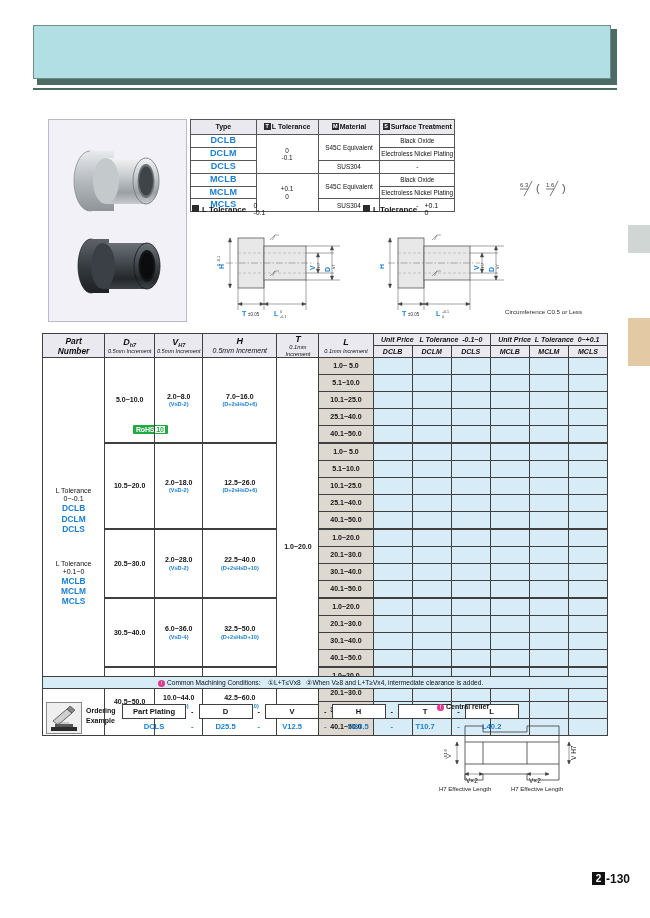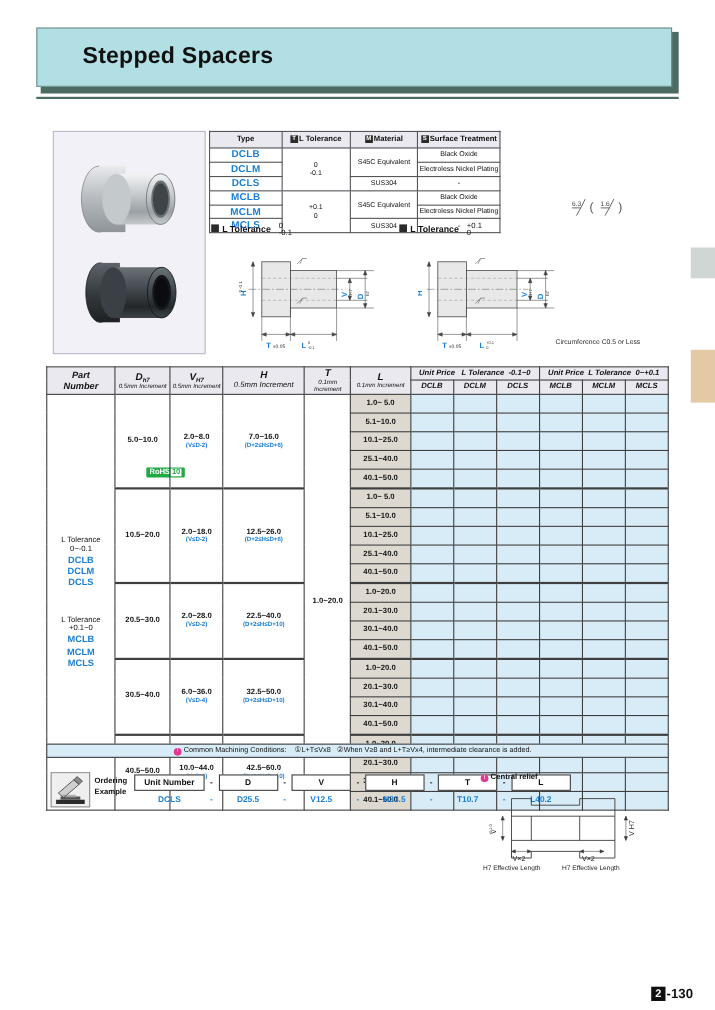--- a/index.html
+++ b/index.html
@@ -100,33 +100,32 @@
   .dash{color:#1a7fd4;font-weight:bold;}
   .dash-top{color:#111;font-weight:bold;}
 
   
   .relief{position:absolute;left:437px;top:703px;}
   .relief-title{font-size:7px;font-weight:bold;color:#111;margin-bottom:3px;}
   .relief-title .dot2{display:inline-block;width:7px;height:7px;border-radius:50%;
     background:#e2368f;color:#fff;font-size:5px;line-height:7px;text-align:center;margin-right:2px;}
 
   
-  .pgnum{position:absolute;right:20px;bottom:8px;font-size:12px;font-weight:bold;color:#111;}
+  .pgnum{position:absolute;right:20px;bottom:32px;font-size:12px;font-weight:bold;color:#111;}
   .pgnum .sq2{display:inline-block;background:#111;color:#fff;width:13px;height:13px;
     line-height:13px;text-align:center;font-size:10px;margin-right:1px;vertical-align:1px;}
 </style>
 </head>
 <body>
 
 <div class="page">
 
   <div class="banner-wrap">
     <div class="banner-shadow"></div>
     <div class="banner"></div>
-    <div class="banner-title">Stepped Spacers</div>
   </div>
   <div class="banner-rule"></div>
 
   <div class="photo-panel">
     <svg class="spacer-photo sp1" width="105" height="78" viewBox="0 0 105 78">
       <defs>
         <linearGradient id="gSil" x1="0" y1="0" x2="0" y2="1">
           <stop offset="0%" stop-color="#f2f3f4"></stop>
             <stop offset="38%" stop-color="#c9cdd0"></stop>
           <stop offset="75%" stop-color="#9aa0a4"></stop>
@@ -679,21 +678,21 @@
         <path d="M10 20 h12 M12 22 h10" stroke="#777" stroke-width="0.6"></path>
       </svg>
     </div>
     <div class="ord-lbl">
       <span>Ordering</span><br>
       <span>Example</span>
     </div>
     <table class="ord-tbl">
       <tbody>
           <tr>
-        <td class="ord-box ord-first">Unit Number</td>
+        <td class="ord-box ord-first">Part Plating</td>
         <td class="dash-top">-</td>
         <td class="ord-box">D</td>
         <td class="dash-top">-</td>
         <td class="ord-box">V</td>
         <td class="dash-top">-</td>
         <td class="ord-box">H</td>
         <td class="dash-top">-</td>
         <td class="ord-box">T</td>
         <td class="dash-top">-</td>
         <td class="ord-box">L</td>

